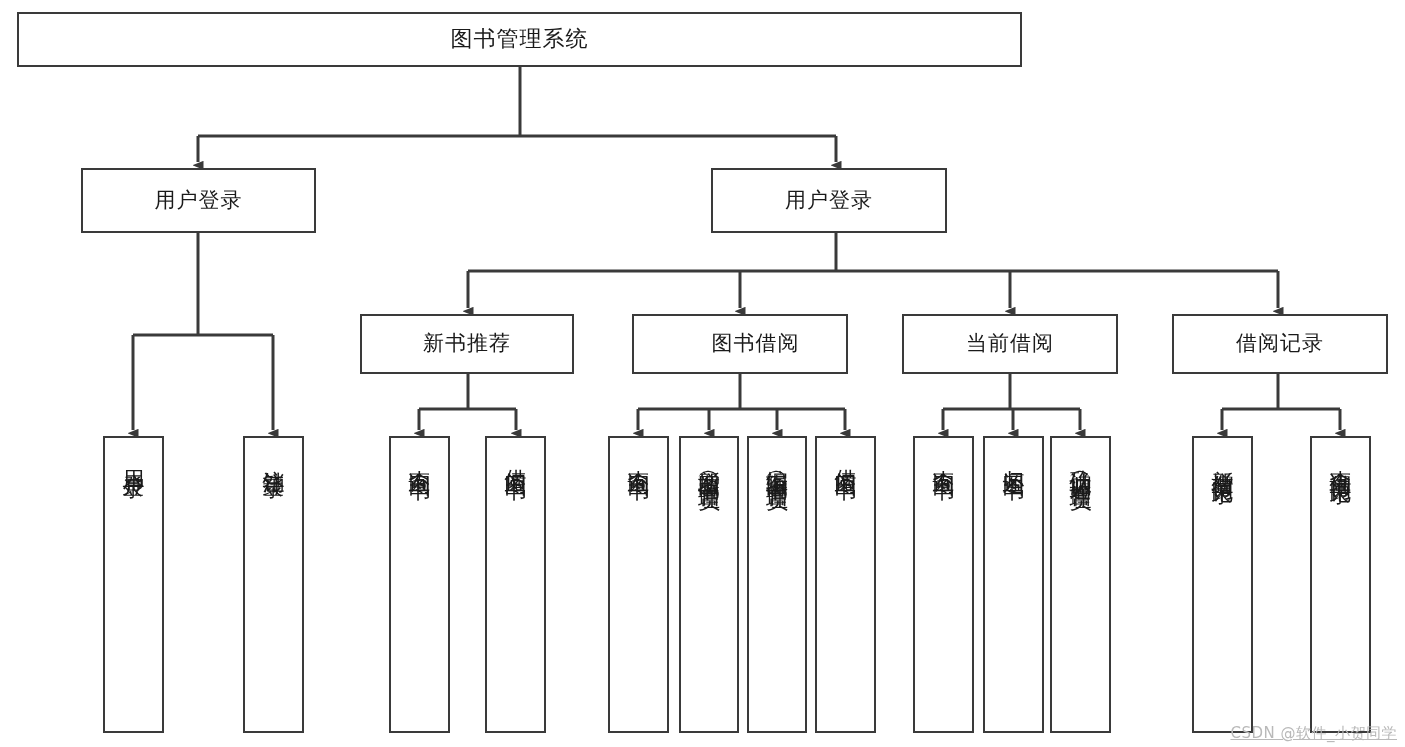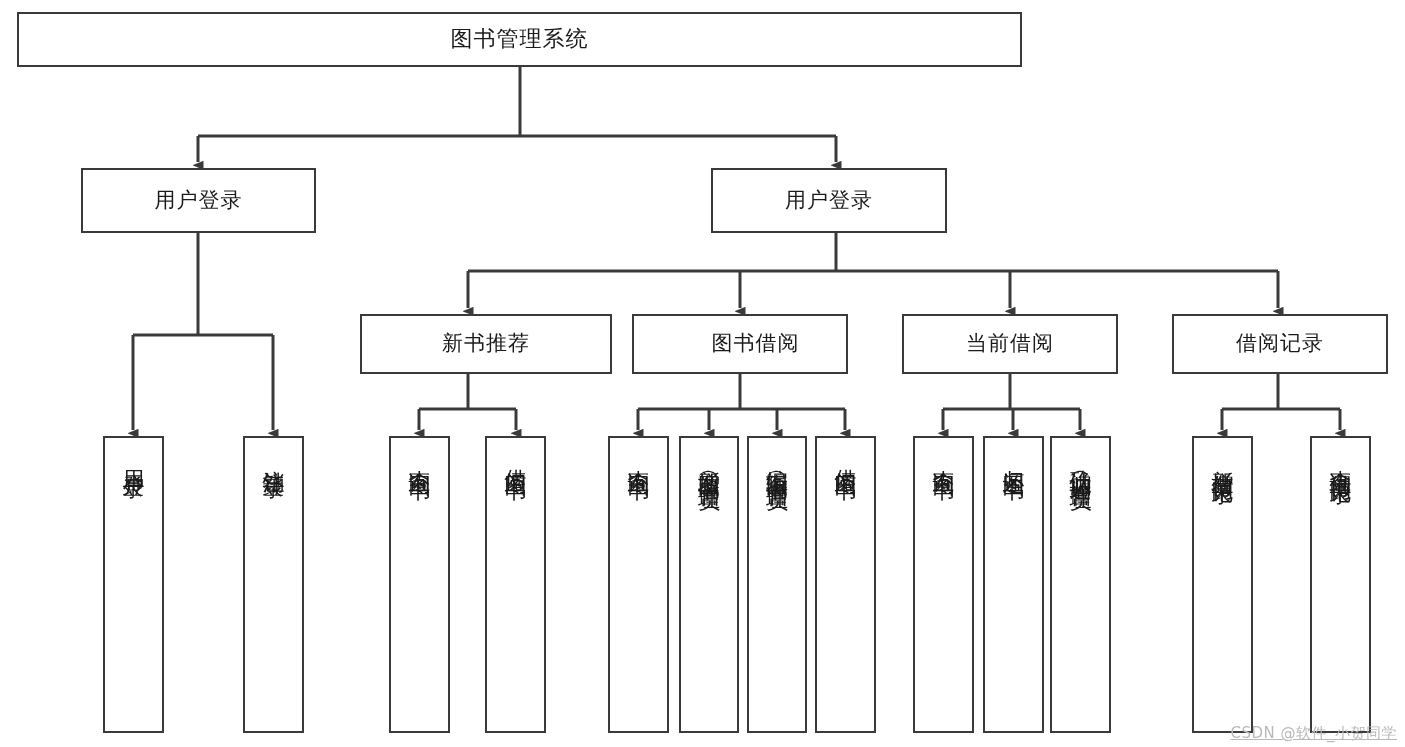--- a/index.html
+++ b/index.html
@@ -67,21 +67,21 @@
       <path d="M1222,409 L1222,430" marker-end="url(#arrow)"></path>
       <path d="M1340,409 L1340,430" marker-end="url(#arrow)"></path>
     </g>
   </svg>
 
   <div class="node h" id="root" style="left:17px;top:12px;width:1005px;height:55px;">图书管理系统</div>
 
   <div class="node h" style="left:81px;top:168px;width:235px;height:65px;">用户登录</div>
   <div class="node h" style="left:711px;top:168px;width:236px;height:65px;">用户登录</div>
 
-  <div class="node h" style="left:360px;top:314px;width:252px;height:60px;">新书推荐</div>
+  <div class="node h" style="left:360px;top:314px;width:214px;height:60px;">新书推荐</div>
   <div class="node h" style="left:632px;top:314px;width:216px;height:60px;padding-left:31px;">图书借阅</div>
   <div class="node h" style="left:902px;top:314px;width:216px;height:60px;">当前借阅</div>
   <div class="node h" style="left:1172px;top:314px;width:216px;height:60px;">借阅记录</div>
 
   <div class="node v" style="left:103px;top:436px;width:61px;height:297px;">
     <span class="vtxt">用户登录</span>
   </div>
   <div class="node v" style="left:243px;top:436px;width:61px;height:297px;">
     <span class="vtxt">注销登录</span>
   </div>

